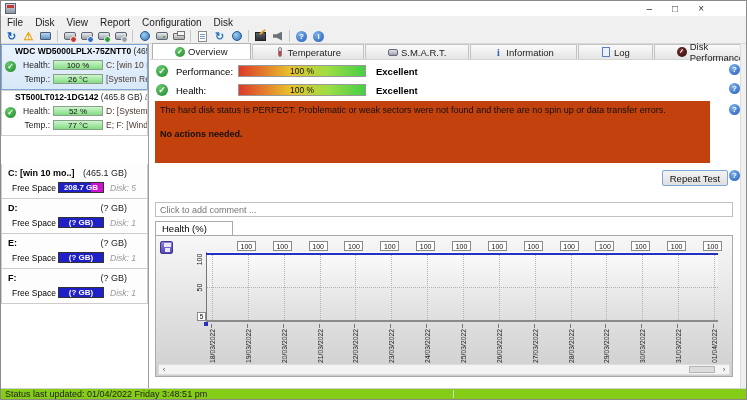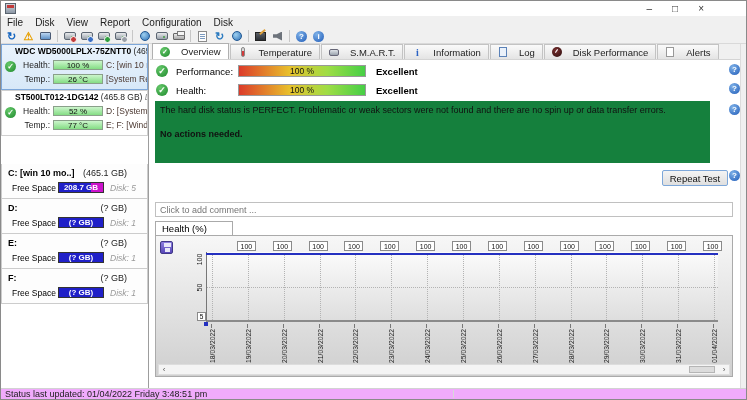--- a/index.html
+++ b/index.html
@@ -63,41 +63,41 @@
   .p-name { font-weight:bold; flex:1; white-space:nowrap; overflow:hidden; }
   .p-size { color:#222; padding-right:14px; }
   .p-l2 { height:15px; display:flex; align-items:center; font-size:8.5px; padding-left:10px; }
   .p-free-label { width:46px; }
   .fbar { width:46px; height:11px; border:1px solid #333; background:#2020c8; color:#fff; font-weight:bold; font-size:8px; text-align:center; line-height:10px; }
   .fbar.c-bar { background:linear-gradient(to right, #2020c8 0 72%, #cc12cc 72% 100%); }
   .p-disk { font-style:italic; color:#999; margin-left:6px; }
 
   
   .tabbar { position:absolute; left:0; top:0; right:0; height:16px; background:#f0f0f0; border-bottom:1px solid #d4d4d4; display:flex; align-items:flex-end; padding-left:2px; }
-  .tab { height:15px; display:inline-flex; align-items:center; gap:11px; padding:0 7px; font-size:9.5px; border:1px solid #c3c3c3; border-bottom:none; background:linear-gradient(#fafafa,#e4e4e4); margin-right:1px; color:#222; }
+  .tab { height:15px; display:inline-flex; align-items:center; gap:3px; padding:0 22px; font-size:9.5px; border:1px solid #c3c3c3; border-bottom:none; background:linear-gradient(#fafafa,#e4e4e4); margin-right:1px; color:#222; }
   .tab.selected { background:#fff; height:16px; border-color:#b0b0b0; }
   .t-ic { width:10px; height:10px; display:inline-flex; align-items:center; justify-content:center; }
   .t-chk { width:10px; height:10px; border-radius:50%; background:radial-gradient(circle at 35% 30%, #65c86a, #1f8a2d); color:#fff; font-size:7px; font-weight:bold; display:flex; align-items:center; justify-content:center; }
   .t-therm { width:4px; height:10px; border-radius:2px; background:linear-gradient(#d9d9d9 0 40%, #d23a3a 40%); border:1px solid #888; }
   .t-smart { width:10px; height:7px; border:1px solid #667; background:linear-gradient(#dfe3e8,#9aa3ad); border-radius:2px; }
   .t-info { color:#2b62c4; font-weight:bold; font-size:10px; font-family:"Liberation Serif", serif; }
   .t-log { width:8px; height:10px; background:#eaf1fa; border:1px solid #5b82b8; }
   .t-perf { width:10px; height:10px; border-radius:50%; background:radial-gradient(circle at 40% 35%, #7a2f2f, #2a0d0d); position:relative; }
   .t-perf::after { content:""; position:absolute; left:4px; top:2px; width:1px; height:4px; background:#fff; transform:rotate(35deg); }
   .t-alert { width:8px; height:10px; background:#fff; border:1px solid #999; }
 
   
   .ov-row { position:absolute; height:14px; display:flex; align-items:center; font-size:9.5px; }
   .ov-row .chk2 { width:12px; height:12px; border-radius:50%; background:radial-gradient(circle at 35% 30%, #65c86a, #1f8a2d); color:#fff; font-size:9px; font-weight:bold; display:flex; align-items:center; justify-content:center; margin-right:8px; }
   .ov-label { width:62px; }
   .pbar { width:128px; height:12px; border:1px solid #999; background:linear-gradient(to right,#dc3b2a 0%,#e8c02c 40%,#9fdd45 70%,#46cf46 100%); font-size:8.5px; text-align:center; line-height:11px; color:#111; margin-right:10px; }
   .rating { font-weight:bold; font-size:9.5px; }
   .help-ic { position:absolute; width:11px; height:11px; border-radius:50%; background:radial-gradient(circle at 35% 30%, #7fb2e8, #1f5bb8); color:#fff; font-size:8px; font-weight:bold; display:flex; align-items:center; justify-content:center; }
 
-  .green-box { position:absolute; left:5px; right:30px; top:57px; height:62px; background:#15803d; font-size:9px; color:#111; padding:3px 5px; line-height:1.5; }
+  .green-box { position:absolute; left:5px; right:30px; top:57px; height:62px; background:#c2410c; font-size:9px; color:#111; padding:3px 5px; line-height:1.5; }
   .green-box .bold-line { font-weight:bold; margin-top:10px; }
 
   .stats { position:absolute; left:6px; top:123px; font-size:9.5px; line-height:10.5px; }
   .stat-row { display:flex; }
   .stat-label { width:148px; }
   .stat-value { font-weight:bold; }
 
   .repeat-btn { position:absolute; left:512px; top:126px; width:66px; height:16px; font-family:"Liberation Sans", sans-serif; font-size:9.5px; background:linear-gradient(#f4f4f4,#dfdfdf); border:1px solid #7da7d9; border-radius:2px; color:#111; }
 
   .comment-input { position:absolute; left:5px; right:7px; top:158px; height:15px; border:1px solid #c0c0c0; font-family:"Liberation Sans", sans-serif; font-size:9px; color:#999; padding-left:4px; background:#fff; }
@@ -116,21 +116,21 @@
   .tickmark { position:absolute; top:88px; width:1px; height:4px; background:#777; }
   .datelbl { position:absolute; font-size:6.8px; color:#222; transform:rotate(-90deg); transform-origin:0 0; width:40px; white-space:nowrap; }
   .ytick { position:absolute; font-size:7px; color:#222; transform:rotate(-90deg); }
   .ymin-box { position:absolute; left:41px; top:76px; width:9px; height:9px; background:#fff; border:1px solid #8a8a8a; font-size:6.5px; text-align:center; line-height:8px; }
   .ymin-pt { position:absolute; left:48px; top:86px; width:4px; height:4px; background:#2430c0; }
   .hscroll { position:absolute; left:2px; right:2px; top:128px; height:11px; background:#f4f4f4; border:1px solid #ddd; font-size:8px; color:#555; }
   .hs-arrow { position:absolute; top:0; width:10px; height:9px; text-align:center; line-height:9px; }
   .hs-thumb { position:absolute; right:14px; top:1px; width:26px; height:7px; background:#dcdcdc; border:1px solid #b5b5b5; }
 
   
-  .statusbar { position:absolute; left:0; bottom:0; right:0; height:11px; background:#f0abfc; border-top:1px solid #d2d2d2; font-size:9px; color:#222; display:flex; align-items:center; padding-left:4px; }
+  .statusbar { position:absolute; left:0; bottom:0; right:0; height:11px; background:#84cc16; border-top:1px solid #d2d2d2; font-size:9px; color:#222; display:flex; align-items:center; padding-left:4px; }
   .sb-sep { position:absolute; left:452px; top:1px; bottom:1px; width:1px; background:#d8d8d8; }
 </style>
 </head>
 <body>
 
 <div class="window">
 
   <div class="titlebar">
     <span class="app-icon"></span>
     <span class="win-btns">

